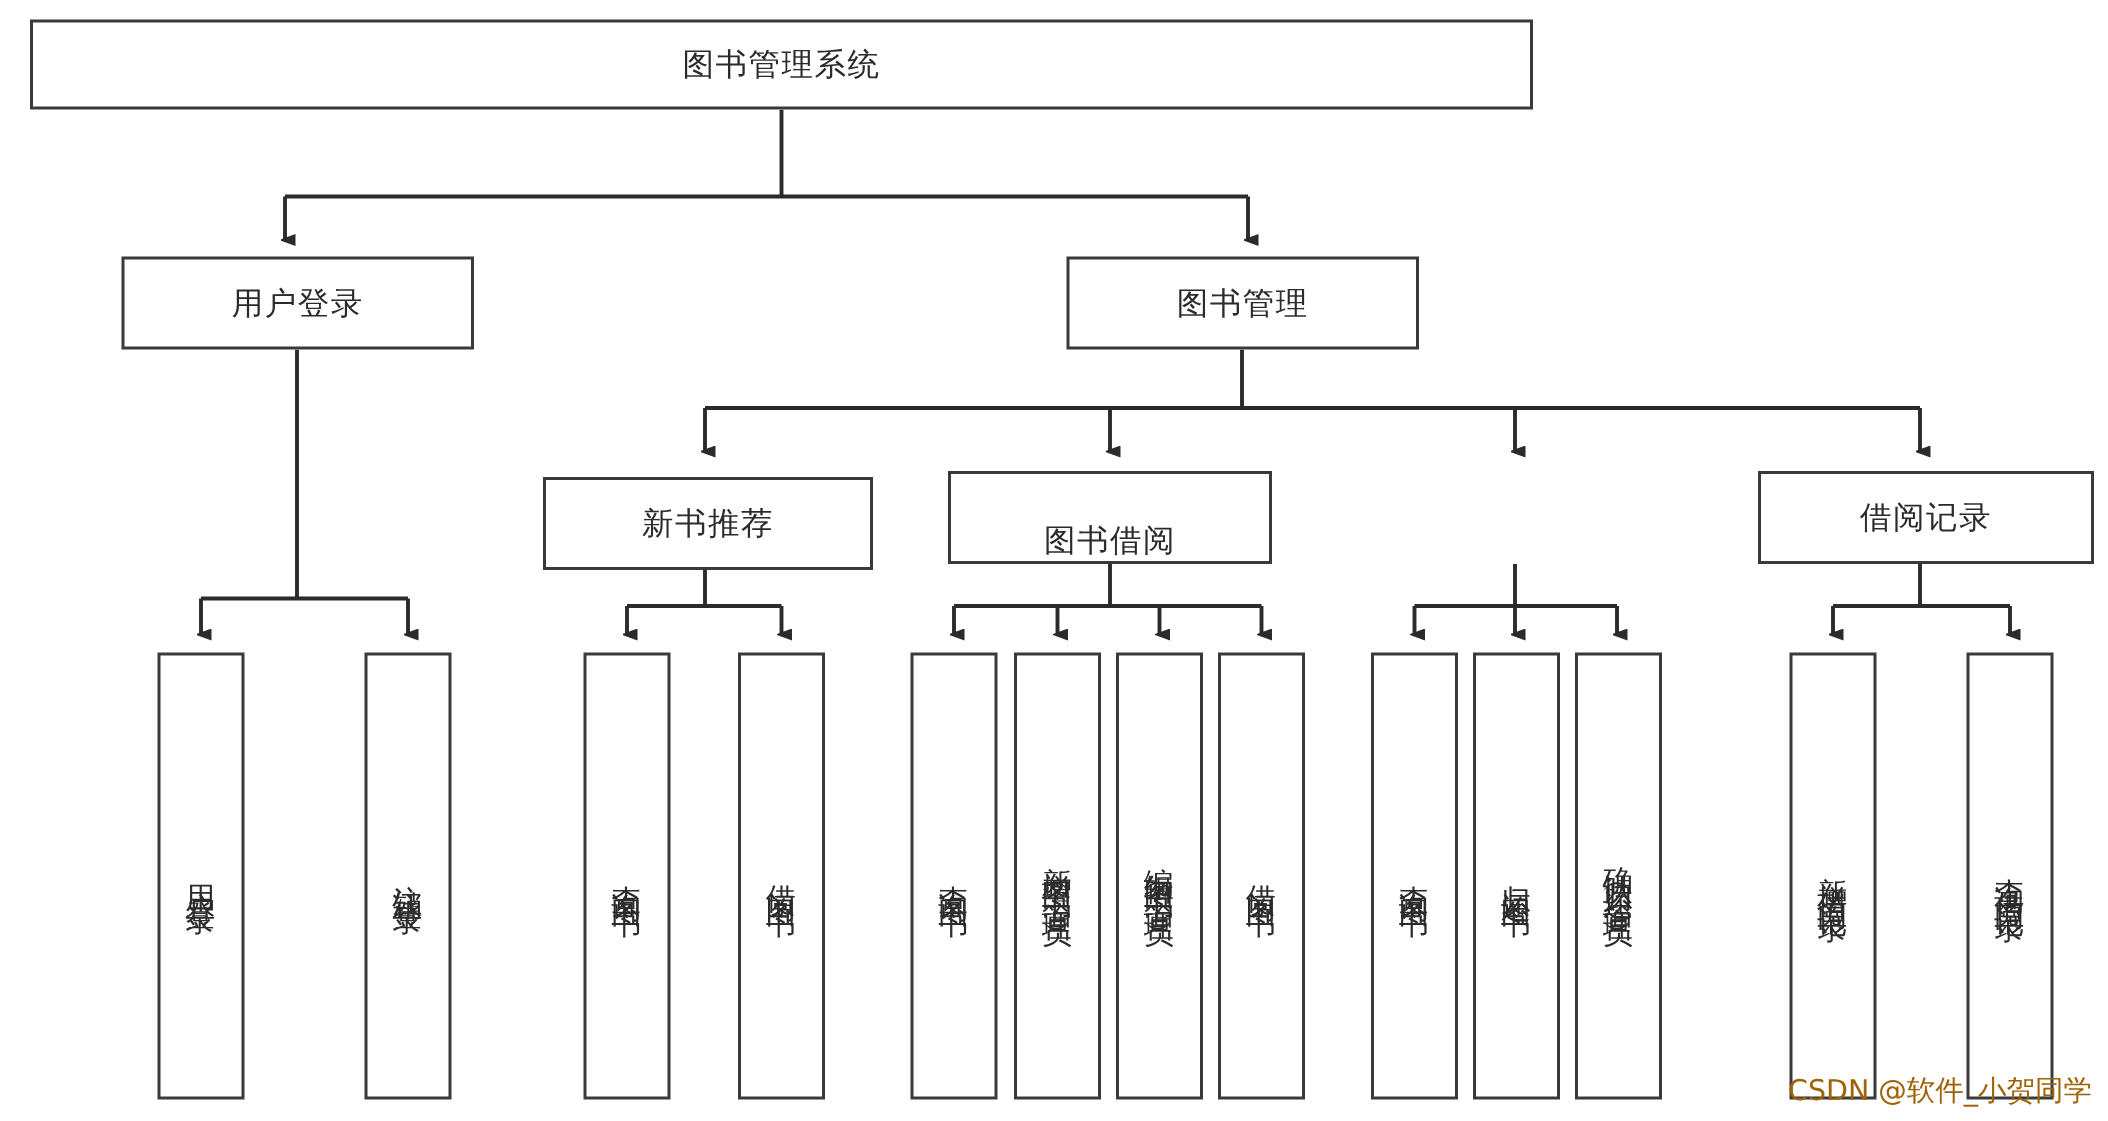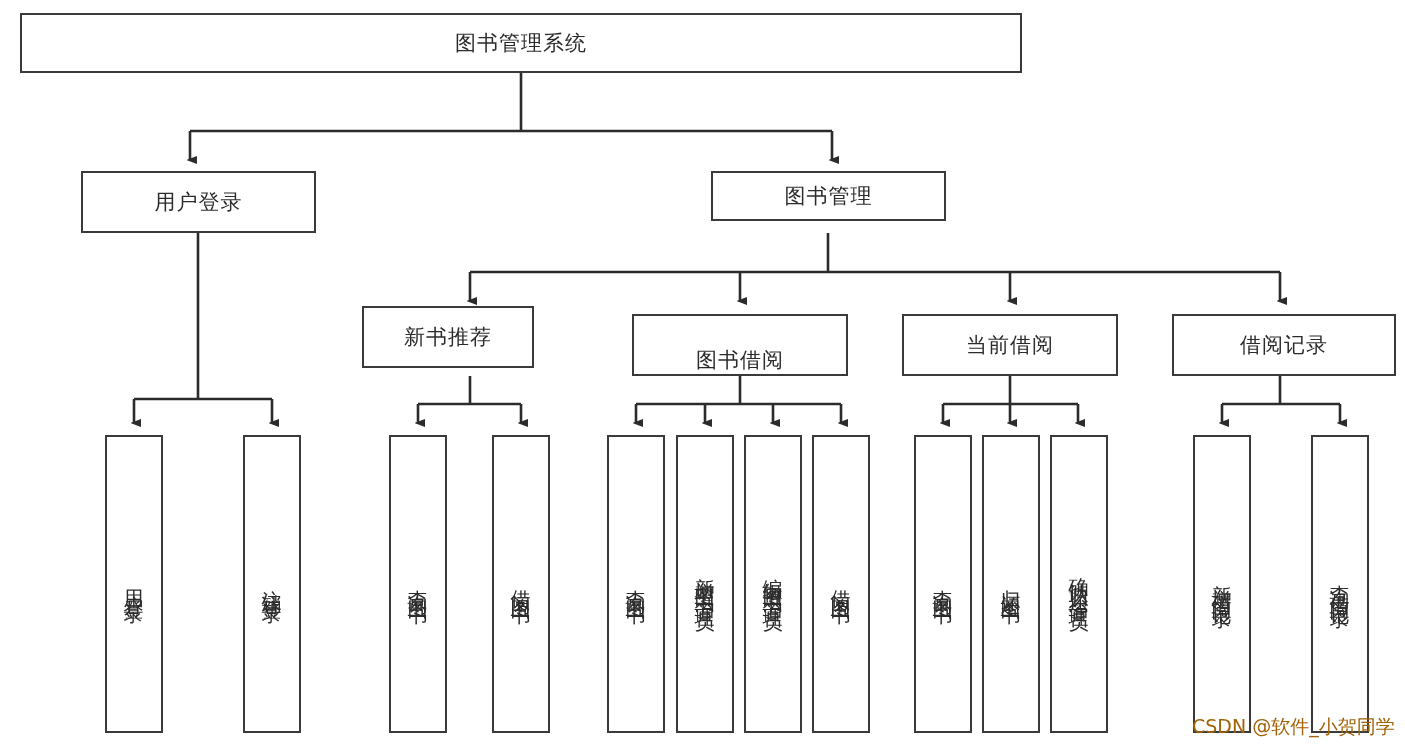--- a/index.html
+++ b/index.html
@@ -115,32 +115,29 @@
     </g>
   </svg>
 
   <div class="node h" style="left:20px; top:13px; width:1002px; height:60px;">
     <span class="lbl">图书管理系统</span>
   </div>
 
   <div class="node h" style="left:81px; top:171px; width:235px; height:62px;">
     <span class="lbl">用户登录</span>
   </div>
-  <div class="node h" style="left:711px; top:171px; width:235px; height:50px;">
+  <div class="node h" style="left:711px; top:171px; width:235px; height:62px;">
     <span class="lbl">图书管理</span>
   </div>
 
-  <div class="node h" style="left:362px; top:306px; width:172px; height:62px;">
+  <div class="node h" style="left:362px; top:318px; width:220px; height:62px;">
     <span class="lbl">新书推荐</span>
   </div>
   <div class="node h" style="left:632px; top:314px; width:216px; height:62px;align-items:flex-end;">
     <span class="lbl">图书借阅</span>
-  </div>
-  <div class="node h" style="left:902px; top:314px; width:216px; height:62px;">
-    <span class="lbl">当前借阅</span>
   </div>
   <div class="node h" style="left:1172px; top:314px; width:224px; height:62px;">
     <span class="lbl">借阅记录</span>
   </div>
 
   <div class="node v" style="left:105px; top:435px; width:58px; height:298px;">
     <span class="lbl">用户登录</span>
   </div>
   <div class="node v" style="left:243px; top:435px; width:58px; height:298px;">
     <span class="lbl">注销登录</span>

